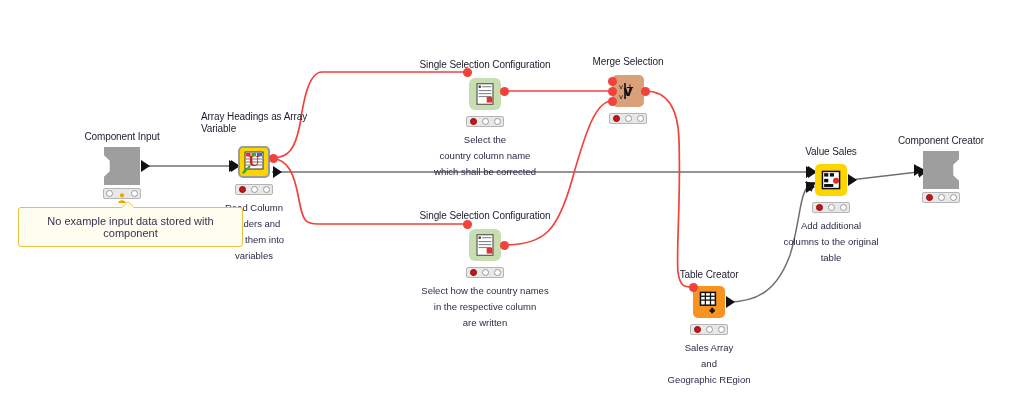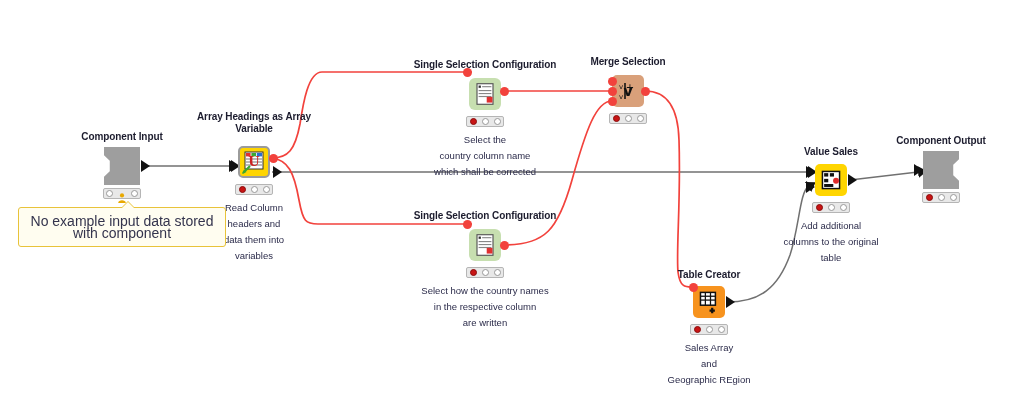--- a/index.html
+++ b/index.html
@@ -31,23 +31,23 @@
     position: absolute;
     width: 0;
     height: 0;
   }
   .node-title {
     position: absolute;
     left: 50%;
     transform: translateX(-50%);
     bottom: 24px;
     white-space: pre;
-    text-align: center;
+    text-align: left;
     font-size: 10px;
-    font-weight: bold;
+    font-weight: normal;
     color: #1c1c2e;
     line-height: 11.5px;
     letter-spacing: -0.1px;
   }
   .node-body {
     position: absolute;
     left: -16px;
     top: -16px;
     width: 32px;
     height: 32px;
@@ -127,26 +127,26 @@
   }
   .comp-shape.out {
     clip-path: polygon(0% 0%, 100% 0%, 100% 22%, 84% 36%,
                        84% 64%, 100% 78%, 100% 100%, 0% 100%);
   }
   
   #tooltip {
     position: absolute;
     left: 18px;
     top: 207px;
-    width: 208px;
+    width: 225px;
     background: #fffdf0;
     border: 1px solid #e8c33a;
     border-radius: 3px;
     padding: 7px 6px;
-    font-size: 14px;
+    font-size: 11px;
     color: #34344d;
     text-align: center;
     line-height: 12px;
     box-sizing: border-box;
   }
   #tooltip .tip-arrow {
     position: absolute;
     top: -7px;
     left: 102px;
     width: 14px;
@@ -381,21 +381,21 @@
       <span class="led red"></span>
       <span class="led"></span>
       <span class="led"></span>
     </div>
     <div class="node-annot">Add additional
 columns to the original
 table</div>
   </div>
 
   <div class="node" style="left:941px; top:170px;">
-    <div class="node-title">Component Output</div>
+    <div class="node-title">Component Creator</div>
     <div class="comp-shape out"></div>
     <div class="port-tri" style="left:-27px; top:0px;"></div>
     <div class="node-status">
       <span class="led red"></span>
       <span class="led"></span>
       <span class="led"></span>
     </div>
   </div>
 
   <div id="tooltip">

